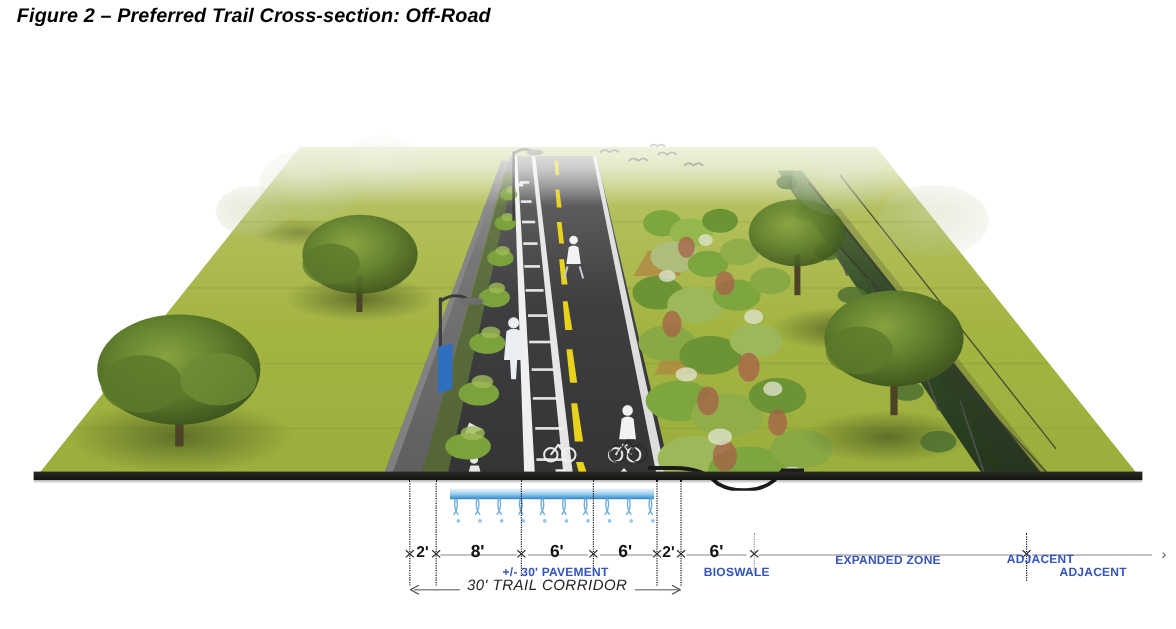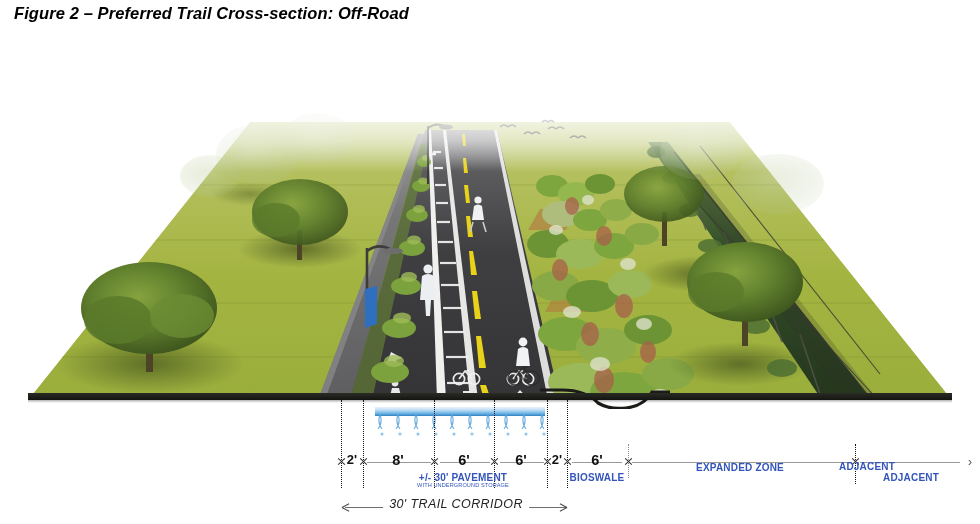--- a/index.html
+++ b/index.html
@@ -40,21 +40,21 @@
 
   .measline{position:absolute;height:0;border-top:1px solid #9a9a9a;top:62px;}
 
   .tick{position:absolute;top:56px;width:11px;height:11px;}
   .tick:before,.tick:after{content:"";position:absolute;left:1px;top:5px;
       width:9px;height:0;border-top:1px solid #2b2b2b;}
   .tick:before{transform:rotate(42deg);}
   .tick:after{transform:rotate(-42deg);}
 
   
-  #corridor{position:absolute;left:0;top:96px;width:947px;height:22px;}
+  #corridor{position:absolute;left:0;top:80px;width:947px;height:22px;}
   #corr-line{position:absolute;top:11px;height:0;border-top:1px solid #6e6e6e;}
   #corr-text{position:absolute;top:1px;font-size:12.5px;font-style:italic;color:#222;
              transform:translateX(-50%);background:#fff;padding:0 6px;white-space:nowrap;
              letter-spacing:.4px;}
   .arw{position:absolute;top:6px;width:10px;height:10px;}
   .arw:before,.arw:after{content:"";position:absolute;width:8px;height:0;
       border-top:1px solid #4a4a4a;left:1px;top:5px;}
   .arw.l:before{transform:rotate(28deg);transform-origin:left center;}
   .arw.l:after{transform:rotate(-28deg);transform-origin:left center;}
   .arw.r:before{transform:rotate(-28deg);transform-origin:right center;}
@@ -463,21 +463,21 @@
     <div class="dimlabel sm" style="left:352px;">2'</div>
     <div class="dimlabel" style="left:398px;">8'</div>
     <div class="dimlabel" style="left:464px;">6'</div>
     <div class="dimlabel" style="left:521px;">6'</div>
     <div class="dimlabel sm" style="left:557px;">2'</div>
     <div class="dimlabel" style="left:597px;">6'</div>
   </div>
 
   <div class="sublabel" style="left:463px;top:72px;">+/- 30' PAVEMENT</div>
   <div class="sublabel tiny" style="left:463px;top:82px;">WITH UNDERGROUND STORAGE</div>
-  <div class="sublabel" style="left:597px;top:72px;text-align:right;">BIOSWALE</div>
+  <div class="sublabel" style="left:614px;top:72px;text-align:right;">BIOSWALE</div>
   <div class="sublabel" style="left:740px;top:62px;">EXPANDED ZONE</div>
   <div class="sublabel two" style="left:867px;top:62px;">ADJACENT</div>
   <div class="sublabel two" style="left:911px;top:73px;">ADJACENT</div>
 
   <div id="endchev">›</div>
 
   <div id="corridor">
     <div id="corr-line" style="left:345px;width:222px;"></div>
     <div class="arw l" style="left:341px;"></div>
     <div class="arw r" style="left:558px;"></div>

